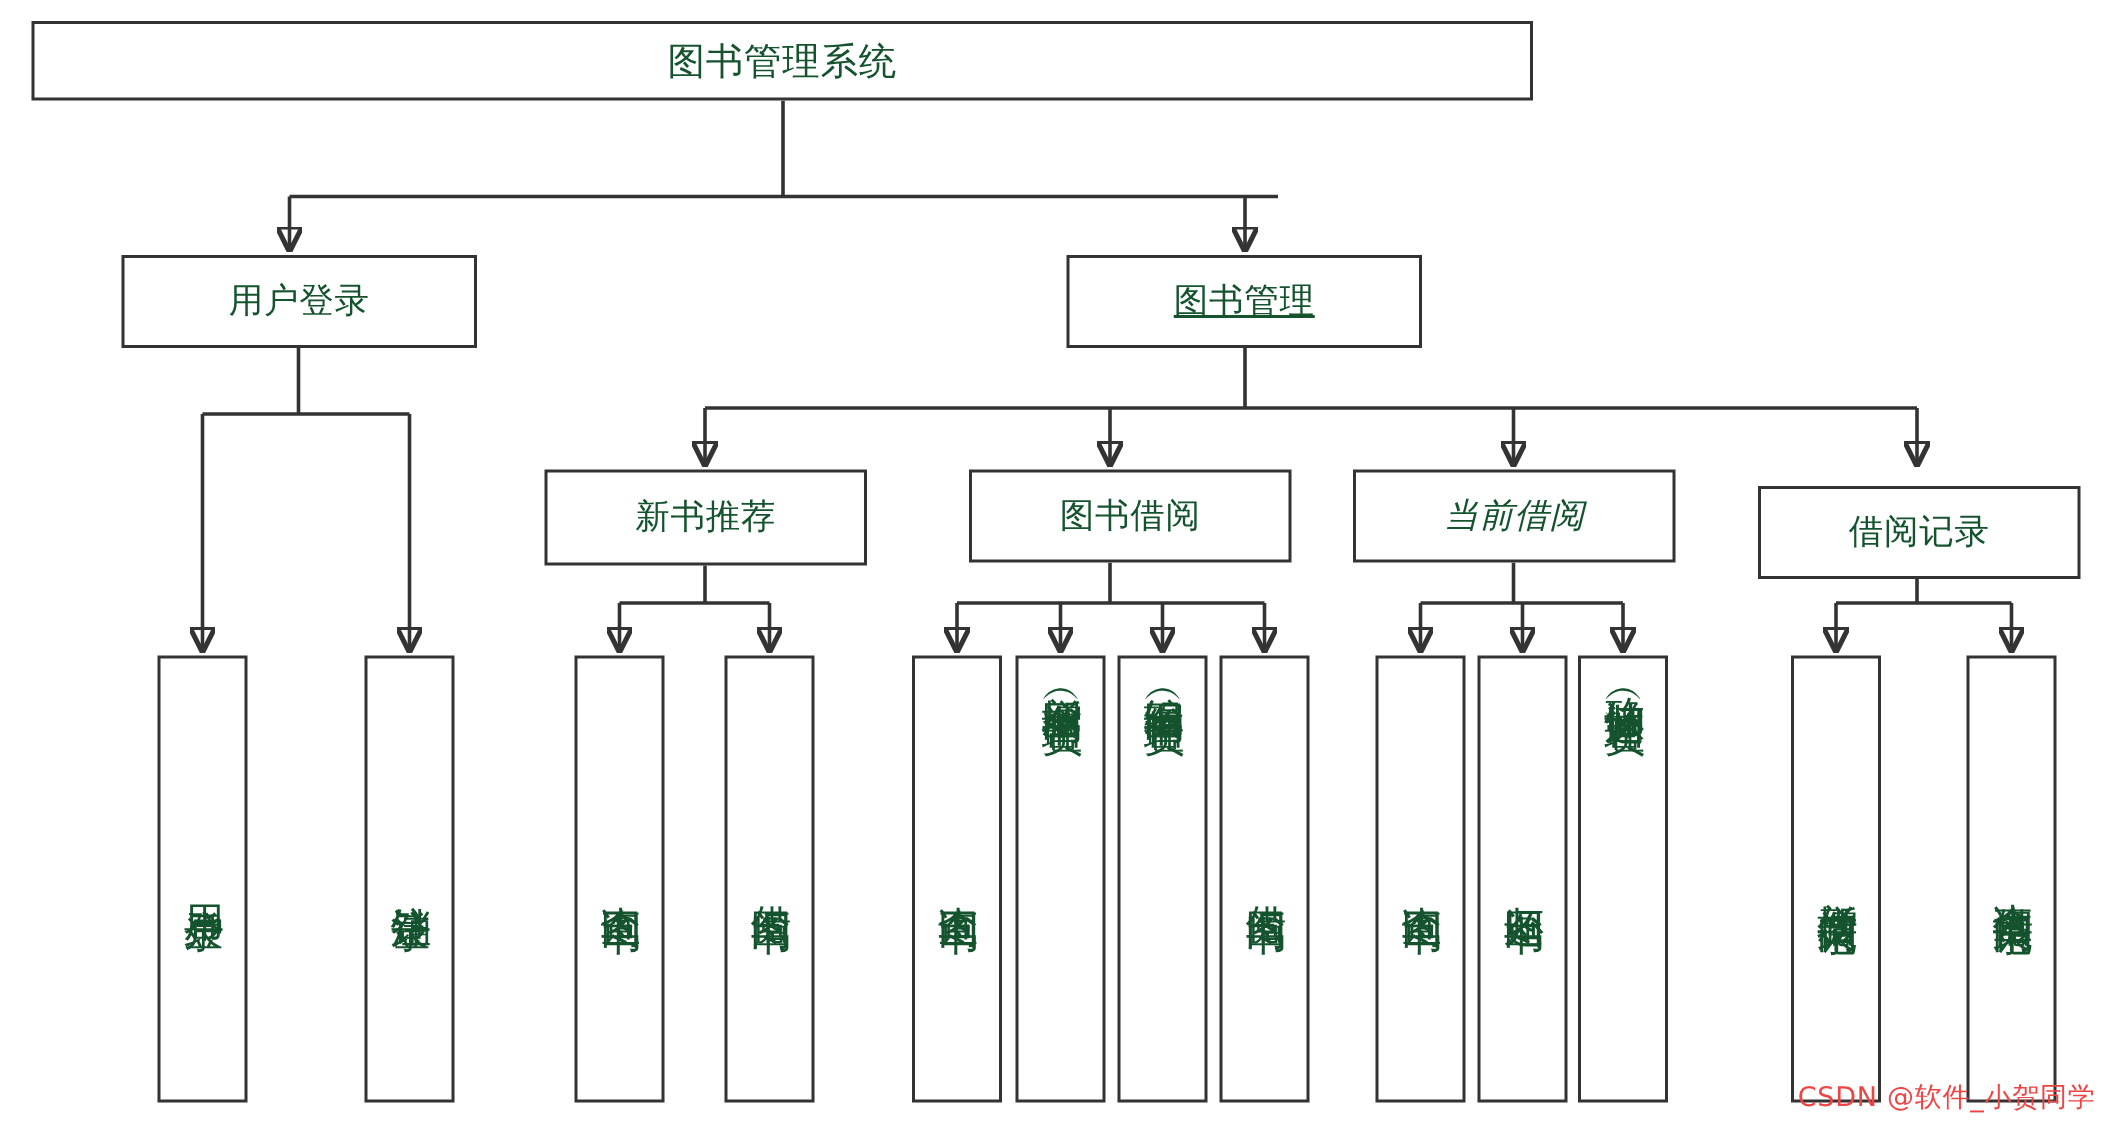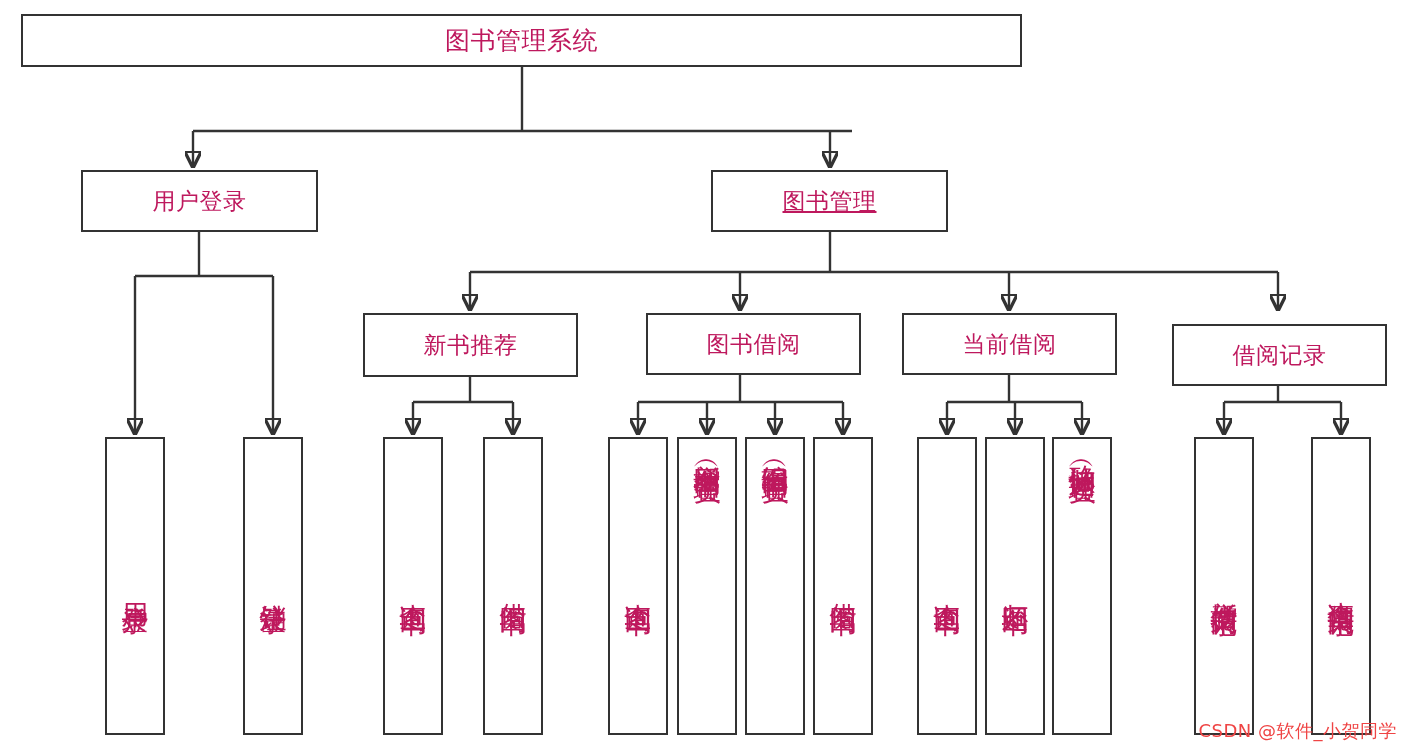--- a/index.html
+++ b/index.html
@@ -18,21 +18,21 @@
     overflow: hidden;
   }
   .node {
     position: absolute;
     box-sizing: border-box;
     background: #ffffff;
     border: 2px solid #333333;
     display: flex;
     align-items: center;
     justify-content: center;
-    color: #be185d;
+    color: #14532d;
   }
   .node .label {
     line-height: 1.0;
     white-space: nowrap;
     letter-spacing: 0.5px;
   }
   
   .node.h .label {
     font-size: 23px;
   }
@@ -141,21 +141,21 @@
   <div class="node h" style="left:711px; top:170px; width:237px; height:62px;text-decoration:underline;">
     <span class="label">图书管理</span>
   </div>
 
   <div class="node h" style="left:363px; top:313px; width:215px; height:64px;">
     <span class="label">新书推荐</span>
   </div>
   <div class="node h" style="left:646px; top:313px; width:215px; height:62px;">
     <span class="label">图书借阅</span>
   </div>
-  <div class="node h" style="left:902px; top:313px; width:215px; height:62px;">
+  <div class="node h" style="left:902px; top:313px; width:215px; height:62px;font-style:italic;">
     <span class="label">当前借阅</span>
   </div>
   <div class="node h" style="left:1172px; top:324px; width:215px; height:62px;">
     <span class="label">借阅记录</span>
   </div>
 
   <div class="node v center" style="left:105px; top:437px; width:60px; height:298px;">
     <span class="label">用户登录</span>
   </div>
   <div class="node v center" style="left:243px; top:437px; width:60px; height:298px;">

